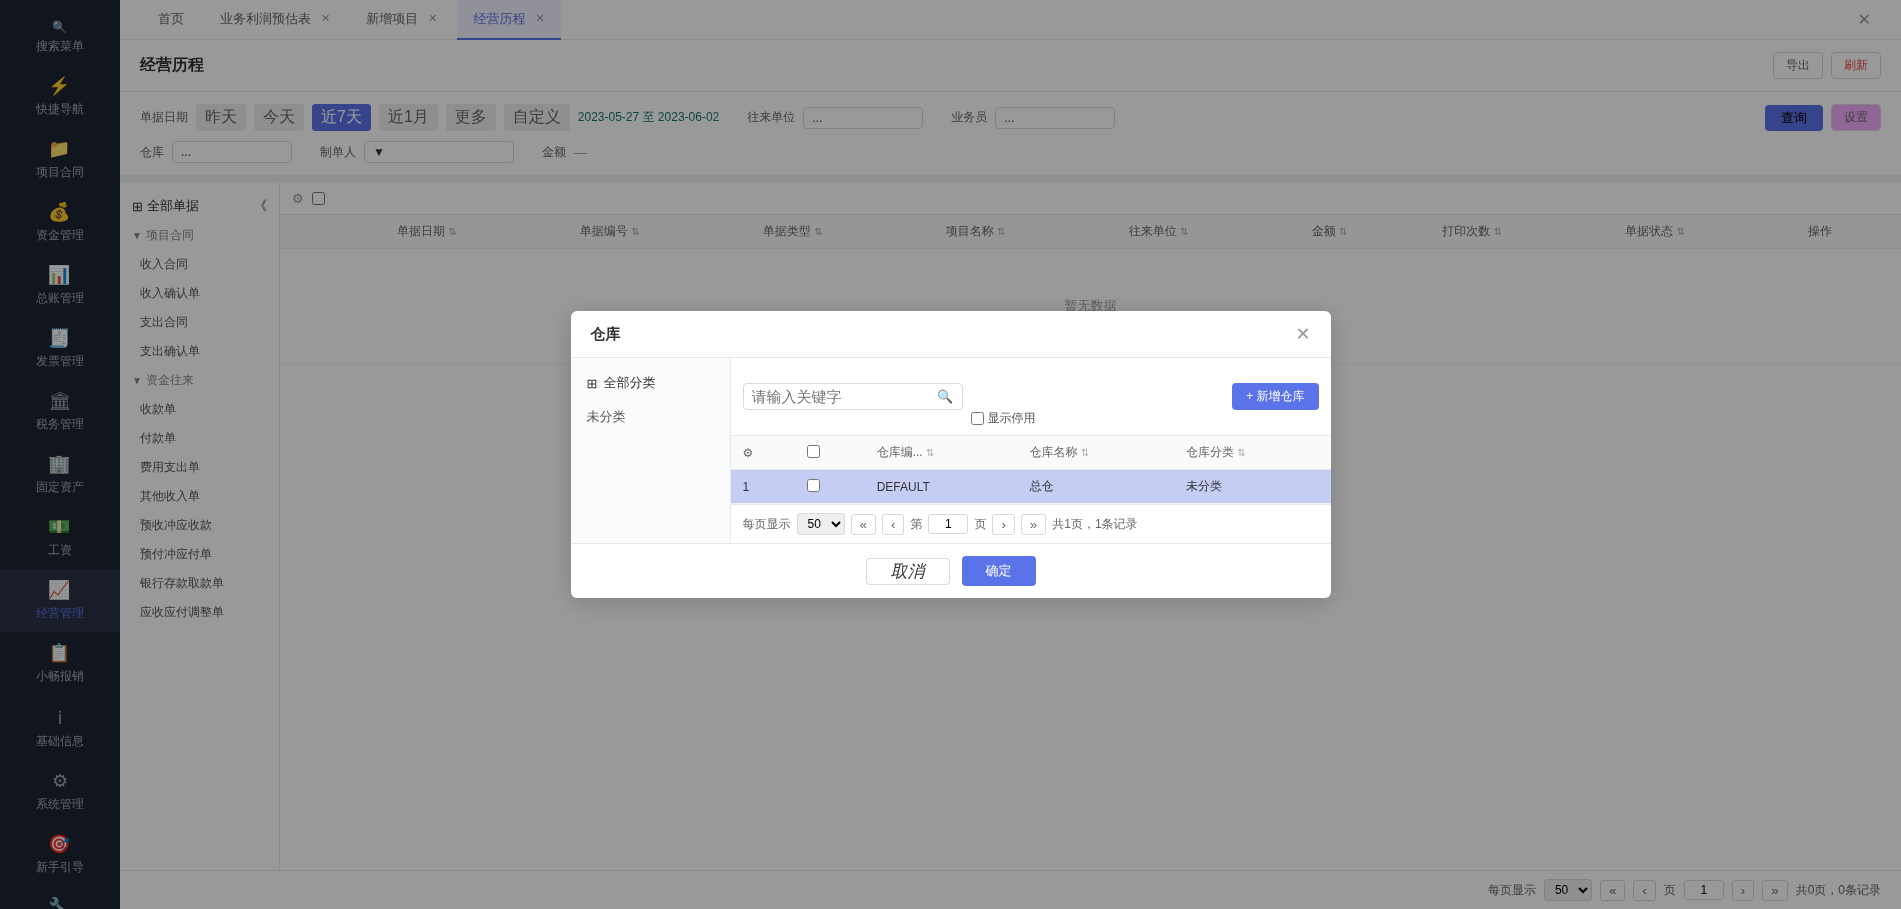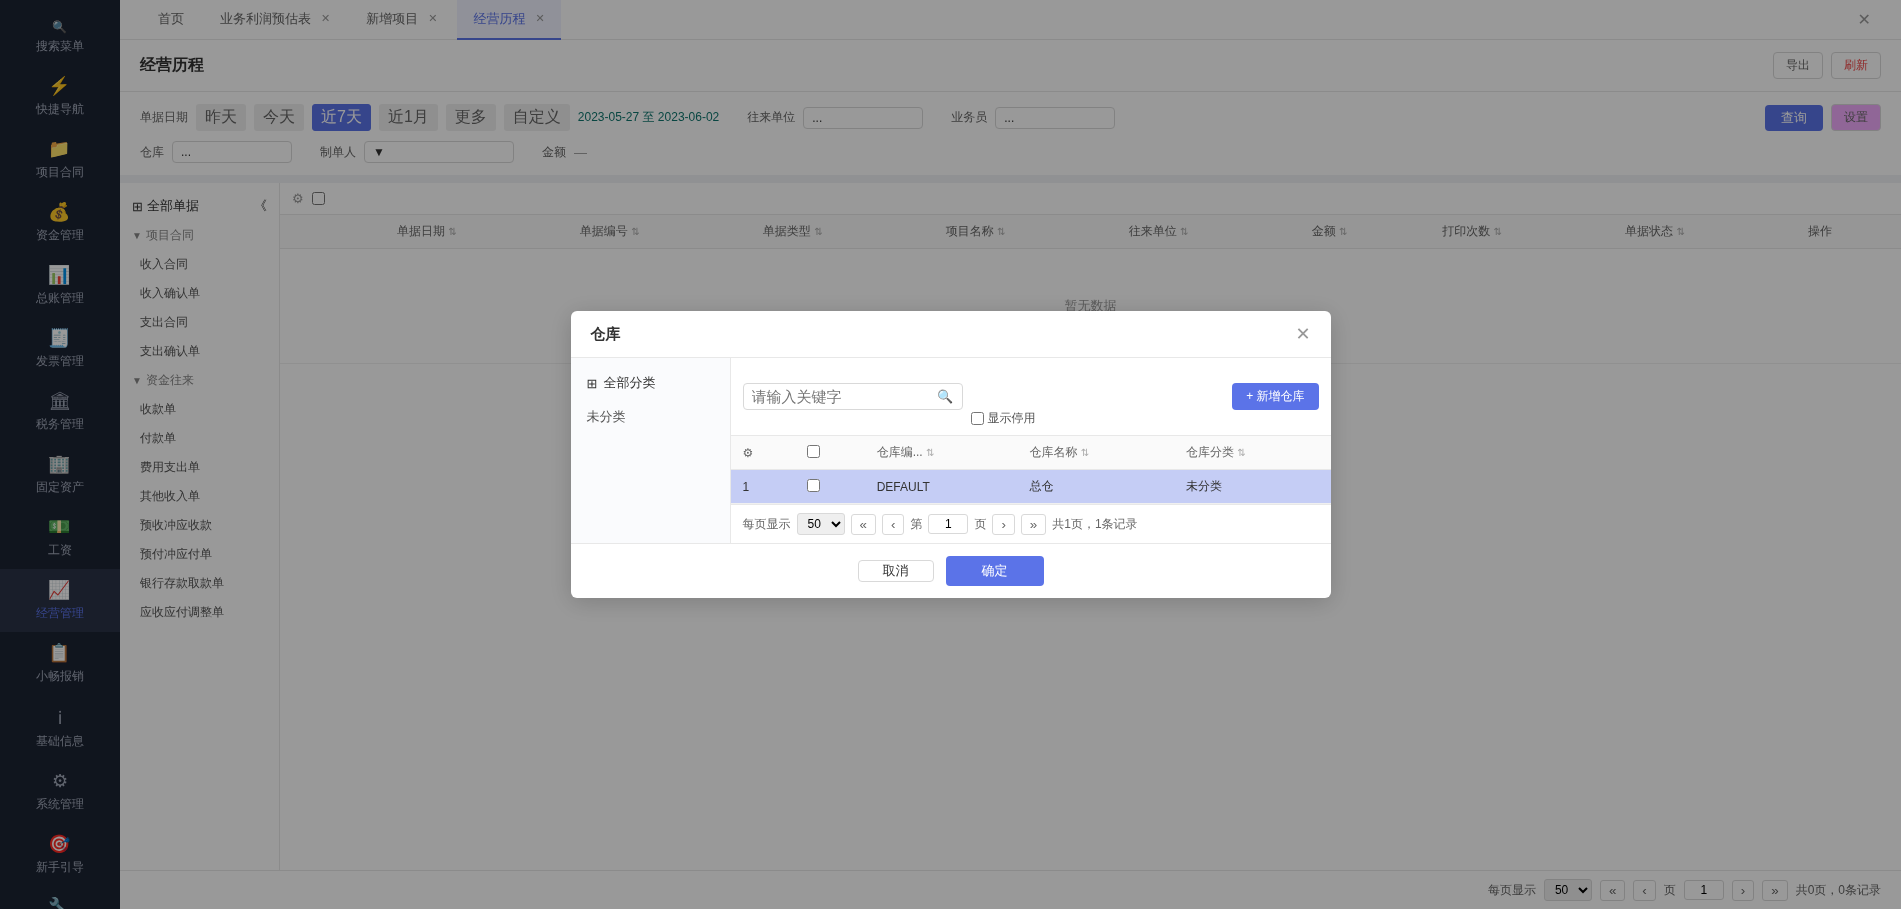--- a/index.html
+++ b/index.html
@@ -33,21 +33,21 @@
     .btn-refresh { background: #fff; border: 1px solid #d9d9d9; color: #ef4444; padding: 4px 12px; border-radius: 4px; cursor: pointer; font-size: 12px; }
 
     
     .filter-area { background: #fff; padding: 12px 20px; display: flex; flex-wrap: wrap; gap: 10px; align-items: center; margin-bottom: 8px; }
     .filter-row { display: flex; align-items: center; gap: 8px; flex-wrap: wrap; width: 100%; }
     .filter-label { color: #666; font-size: 12px; white-space: nowrap; }
     .filter-btn { padding: 2px 8px; border-radius: 3px; cursor: pointer; font-size: 16px; border: 1px solid transparent; color: #666; }
     .filter-btn.active { background: #5b73e8; color: #fff; border-color: #5b73e8; }
     .filter-date-range { color: #0f766e; font-size: 12px; }
     .filter-select { border: 1px solid #d9d9d9; border-radius: 4px; padding: 3px 8px; font-size: 12px; color: #333; display: flex; align-items: center; gap: 4px; cursor: pointer; min-width: 120px; }
-    .btn-query { background: #5b73e8; color: #ffffff; border: none; padding: 4px 16px; border-radius: 4px; cursor: pointer; font-size: 13px; }
+    .btn-query { background: #5b73e8; color: #000000; border: none; padding: 4px 16px; border-radius: 4px; cursor: pointer; font-size: 13px; }
     .btn-setting { background: #f0abfc; border: 1px solid #d9d9d9; color: #666; padding: 4px 12px; border-radius: 4px; cursor: pointer; font-size: 12px; }
 
     
     .content-area { background: #fff; flex: 1; display: flex; }
     .left-nav { width: 160px; border-right: 1px solid #e8e8e8; padding: 8px 0; }
     .left-nav-header { display: flex; align-items: center; justify-content: space-between; padding: 6px 12px; font-size: 13px; color: #333; cursor: pointer; }
     .left-nav-item { padding: 6px 12px 6px 20px; font-size: 12px; color: #555; cursor: pointer; }
     .left-nav-section { padding: 6px 12px; font-size: 12px; color: #888; display: flex; align-items: center; gap: 4px; cursor: pointer; }
     .chevron { font-size: 10px; }
 
@@ -81,22 +81,22 @@
     .modal-search input { border: none; outline: none; font-size: 15px; width: 100%; color: #333; }
     .modal-checkbox-label { display: flex; align-items: center; gap: 4px; font-size: 12px; color: #555; cursor: pointer; margin-top: 44px; }
     .btn-add-warehouse { background: #5b73e8; color: #fff; border: none; padding: 5px 14px; border-radius: 4px; cursor: pointer; font-size: 12px; display: flex; align-items: center; gap: 4px; margin-left: auto; }
     .modal-table { flex: 1; overflow: auto; }
     .modal-table table { width: 100%; border-collapse: collapse; }
     .modal-table th { background: #fafafa; border-bottom: 1px solid #e8e8e8; padding: 8px 12px; font-size: 12px; color: #666; font-weight: normal; text-align: left; white-space: nowrap; }
     .modal-table td { border-bottom: 1px solid #f0f0f0; padding: 8px 12px; font-size: 12px; }
     .modal-table .selected-row { background: #c5cdf5; }
     .modal-pagination { display: flex; align-items: center; padding: 8px 12px; gap: 6px; font-size: 12px; color: #666; border-top: 1px solid #e8e8e8; }
     .modal-footer { display: flex; align-items: center; justify-content: center; padding: 12px 20px; gap: 12px; border-top: 1px solid #e8e8e8; }
-    .btn-cancel { background: #fff; border: 1px solid #d9d9d9; color: #333; padding: 1px 24px; border-radius: 4px; cursor: pointer; font-size: 13px; }
-    .btn-confirm { background: #5b73e8; color: #fff; border: none; padding: 6px 36px; border-radius: 4px; cursor: pointer; font-size: 13px; }
+    .btn-cancel { background: #fff; border: 1px solid #d9d9d9; color: #333; padding: 1px 24px; border-radius: 4px; cursor: pointer; font-size: 17px; font-style: italic; }
+    .btn-confirm { background: #5b73e8; color: #fff; border: none; padding: 6px 24px; border-radius: 4px; cursor: pointer; font-size: 13px; }
 
     .gear-icon { color: #999; cursor: pointer; }
     .sort-icon { color: #aaa; font-size: 10px; }
 
     .tabs-bar-right { margin-left: auto; display: flex; align-items: center; }
     .tab-global-close { color: #999; cursor: pointer; font-size: 16px; padding: 0 8px; }
   </style>
 </head>
 <body>
 

